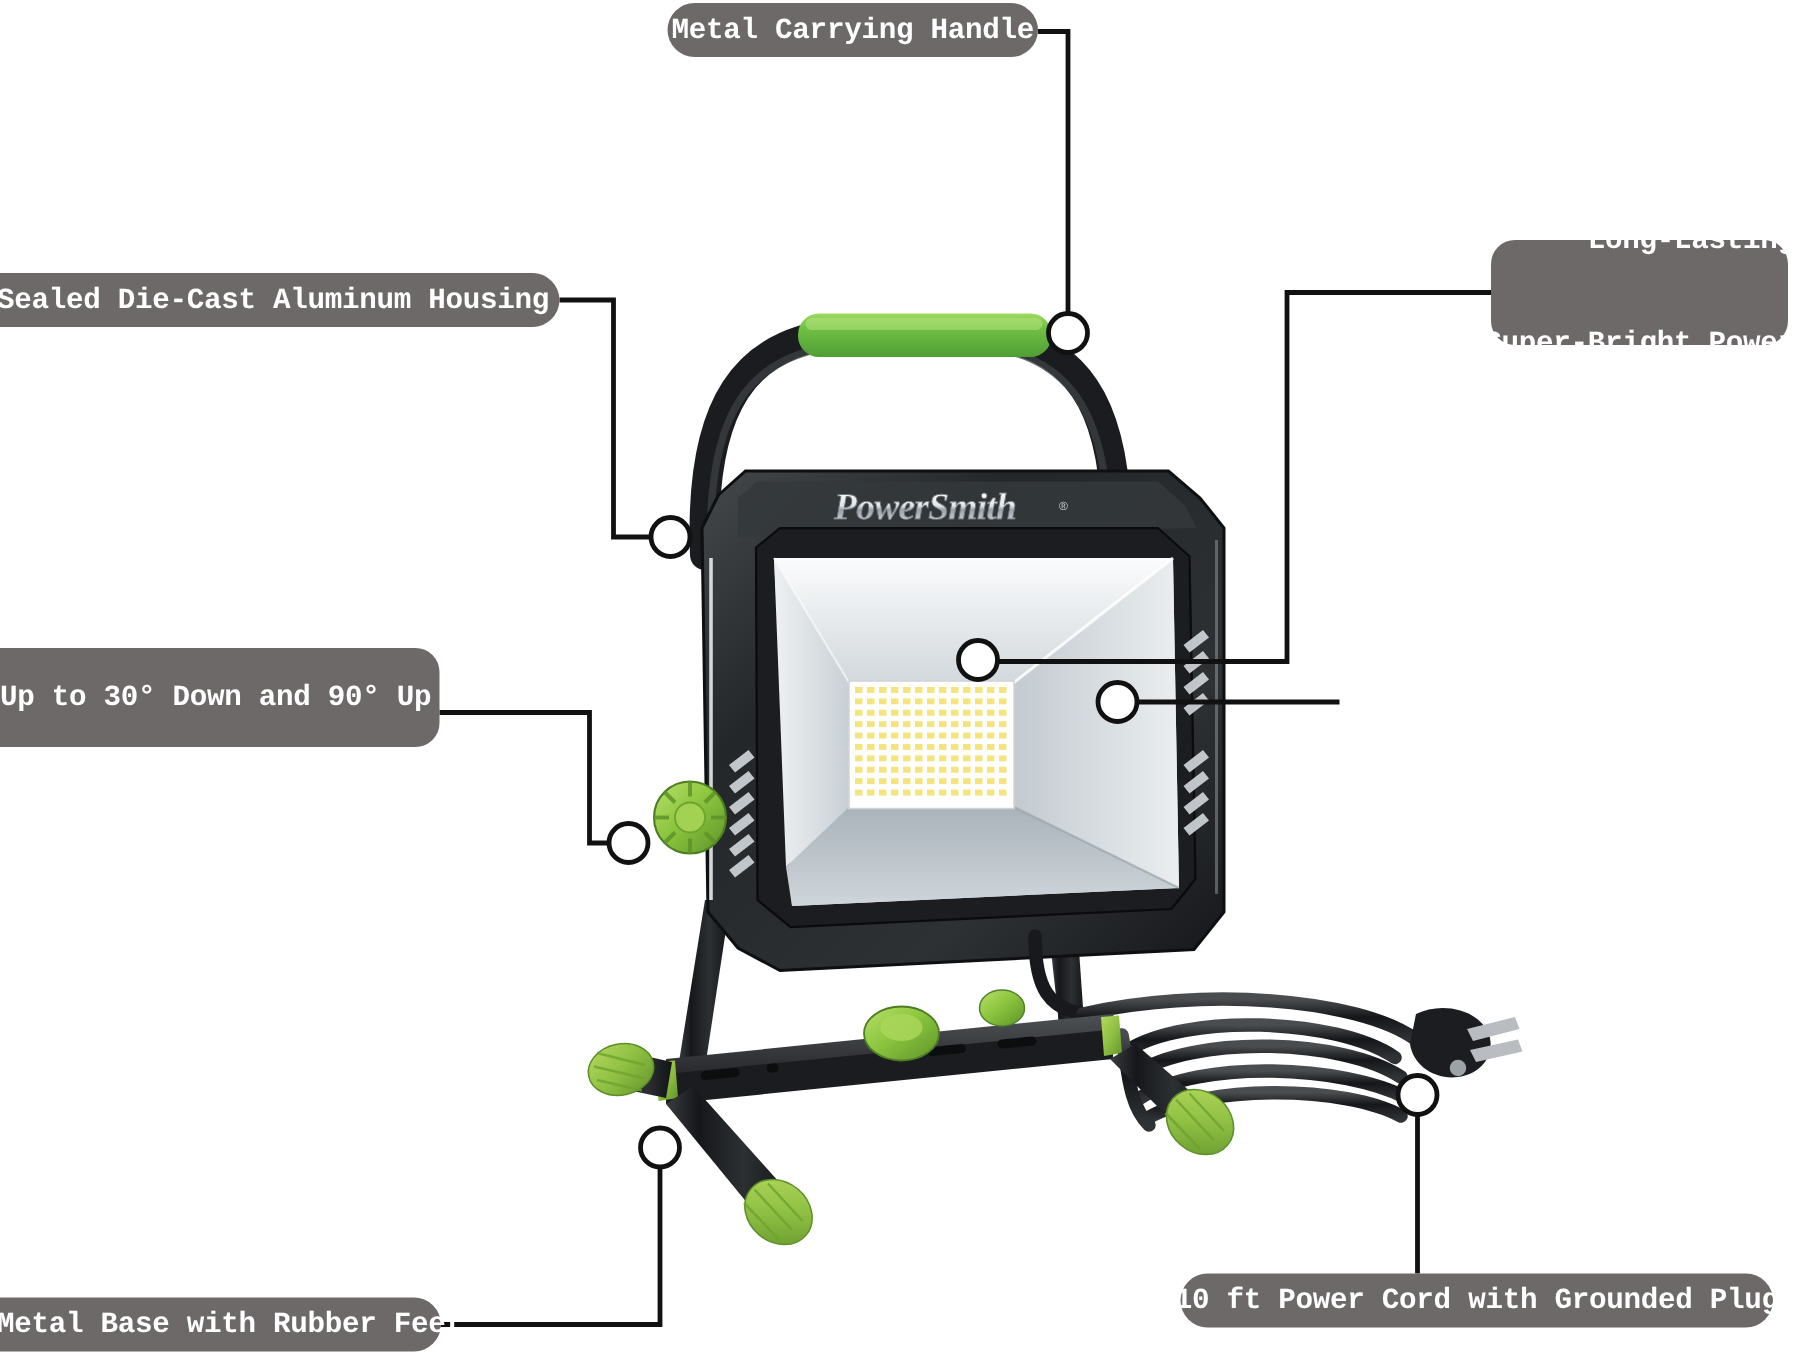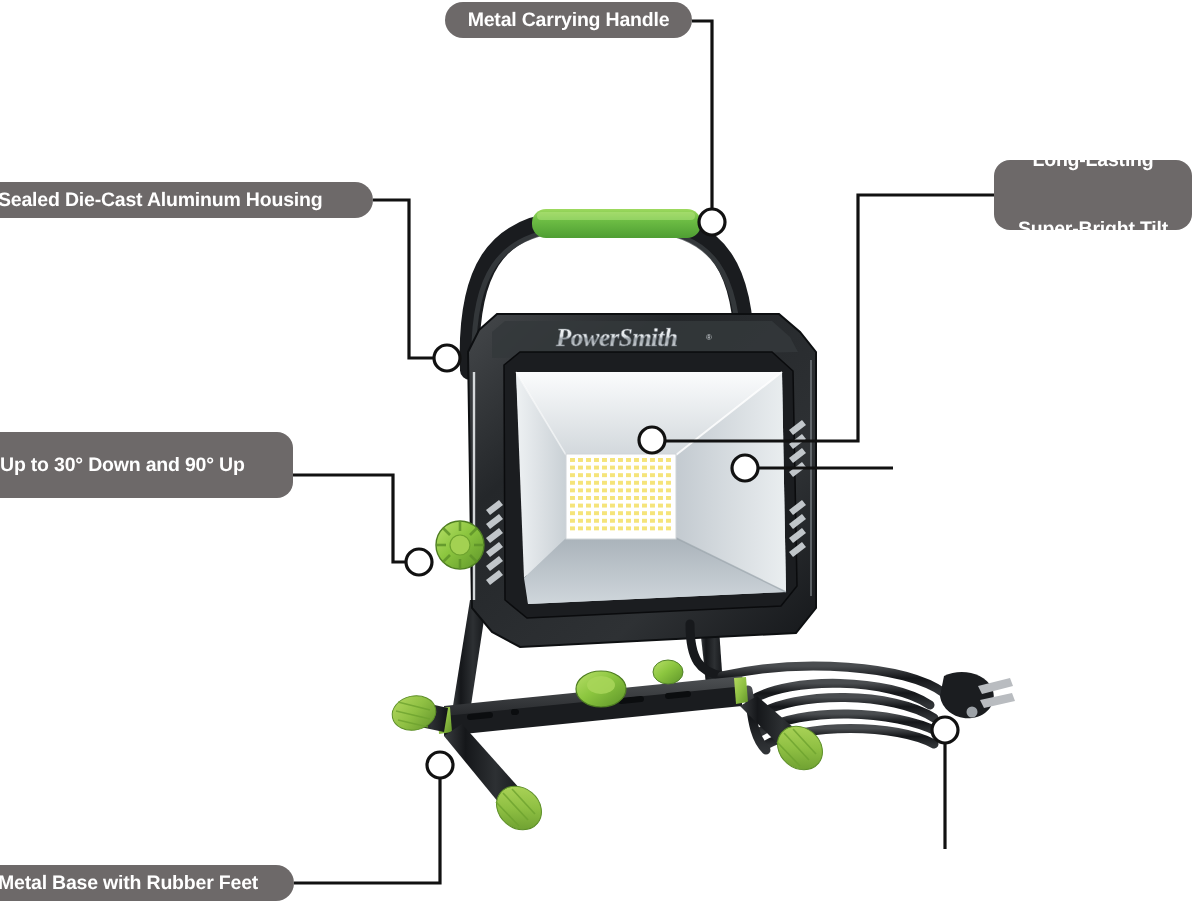--- a/index.html
+++ b/index.html
@@ -29,21 +29,21 @@
     display: flex;
     align-items: center;
     padding: 7px 20px;
     white-space: pre;
     z-index: 40;
     text-rendering: geometricPrecision;
   }
   .pill.round   { border-radius: 999px; }
   .pill.rect    { border-radius: 16px; }
   .pill.twoline { line-height: 1.18; padding-top: 8px; padding-bottom: 8px; }
-  .pill .txt { display: block; }
+  .pill .txt { display: block; font-family: Liberation Mono, monospace; }
   .pill.center { justify-content: center; text-align: center; }
 
   
   #leaders {
     position: absolute; left: 0; top: 0;
     width: 1200px; height: 914px;
     z-index: 30;
     pointer-events: none;
   }
   .lead { fill: none; stroke: #111111; stroke-width: 3.2; }
@@ -447,32 +447,35 @@
   </svg>
 
   <div class="pill round center" id="pill-0" style="left: 445px; top: 2px; width: 247px; height: 36px; background: rgb(109, 105, 105);">
     <span class="txt">Metal Carrying Handle</span>
   </div>
 
   <div class="pill round" id="pill-1" style="left: -22px; top: 182px; width: 395px; height: 36px; background: rgb(109, 105, 105); justify-content: flex-start; text-align: left;">
     <span class="txt">Sealed Die-Cast Aluminum Housing</span>
   </div>
 
-  <div class="pill rect twoline center" id="pill-2" style="left: 994px; top: 160px; width: 198px; height: 70px; background: rgb(109, 105, 105);">
+  <div class="pill rect twoline center" id="pill-2" style="left: 994px; top: 160px; width: 198px; height: 70px; background: rgb(109, 105, 105); text-align: right;">
     <span>
       <span class="txt">Long-Lasting</span>
-      <span class="txt">Super-Bright Tilt</span>
+      <span class="txt">Super-Bright Power</span>
     </span>
   </div>
 
   <div class="pill rect twoline" id="pill-3" style="left: -20px; top: 432px; width: 313px; height: 66px; background: rgb(109, 105, 105); justify-content: flex-start; text-align: left;">
     <span>
       <span class="txt">Up to 30° Down and 90° Up</span>
     </span>
   </div>
 
 
   <div class="pill round" id="pill-5" style="left: -22px; top: 865px; width: 316px; height: 36px; background: rgb(109, 105, 105); justify-content: flex-start; text-align: left;">
     <span class="txt">Metal Base with Rubber Feet</span>
   </div>
 
+  <div class="pill round center" id="pill-6" style="left: 787px; top: 849px; width: 395px; height: 36px; background: rgb(109, 105, 105);">
+    <span class="txt">10 ft Power Cord with Grounded Plug</span>
+  </div>
 
 </div>
 
 </body></html>

